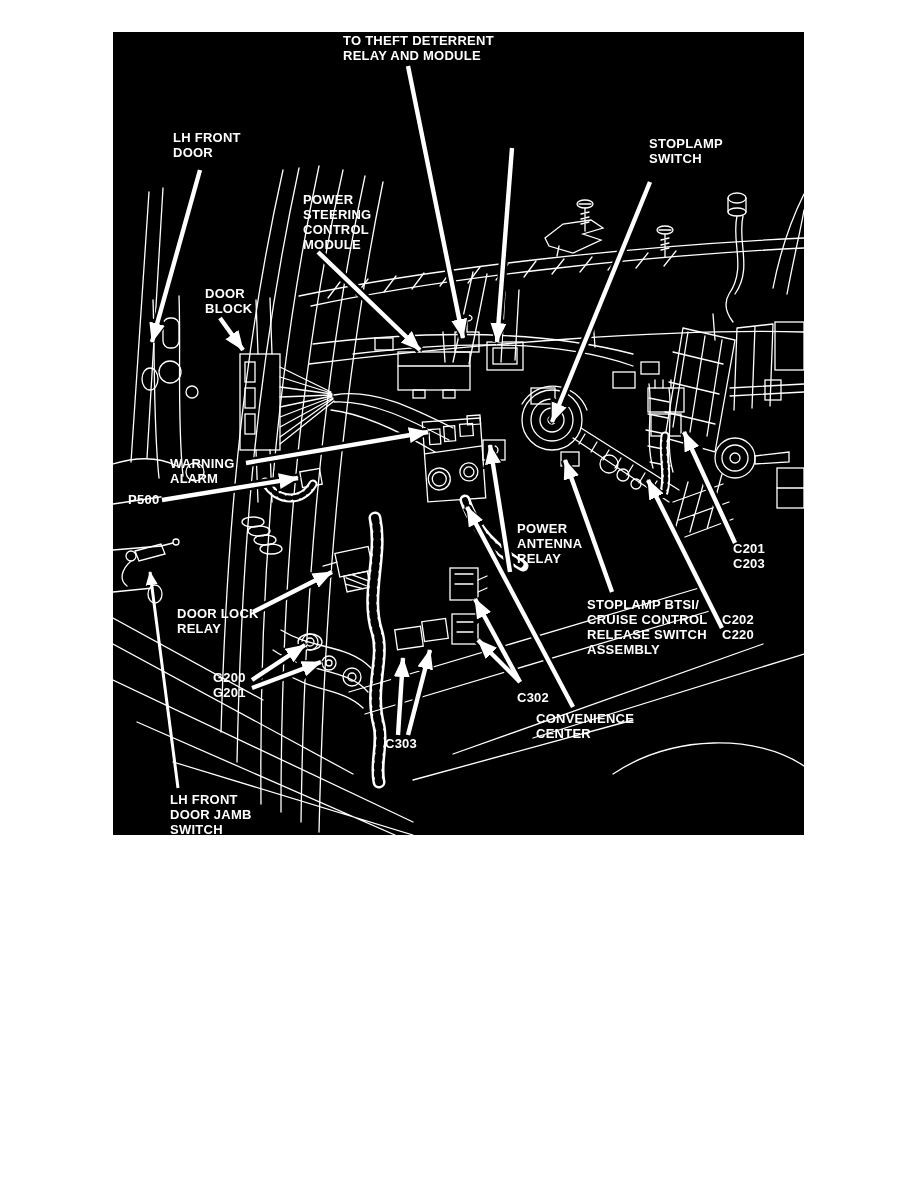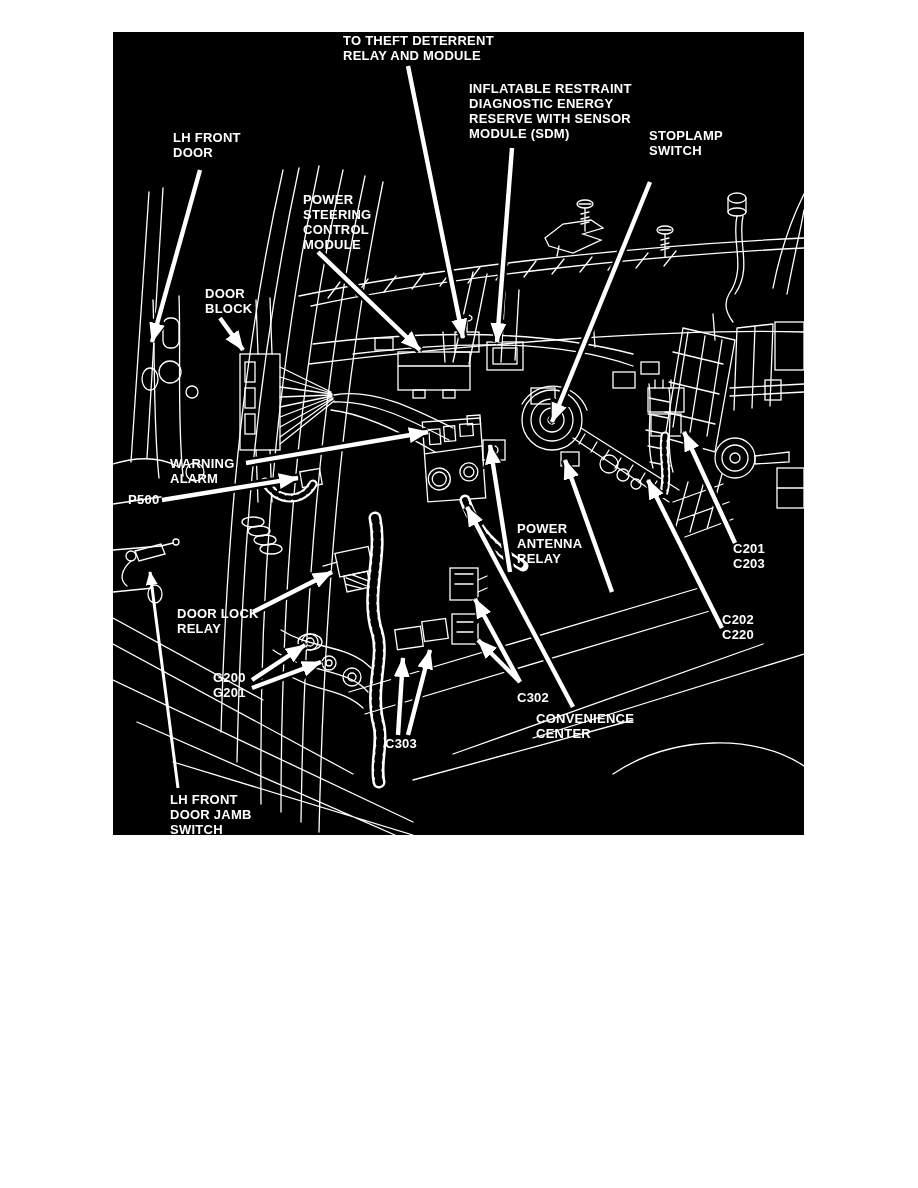--- a/index.html
+++ b/index.html
@@ -287,44 +287,44 @@
           <line x1="609" y1="596" x2="535" y2="448" marker-end="url(#ah)"></line>
           <line x1="622" y1="511" x2="571" y2="400" marker-end="url(#ah)"></line>
         </g>
 
         <line x1="65" y1="756" x2="37" y2="540" stroke="#fff" stroke-width="3" marker-end="url(#ahSm)"></line>
       </g>
     </svg>
 
     <div class="lbl" style="left:230px;top:1px">TO THEFT DETERRENT
 RELAY AND MODULE</div>
-    <div class="lbl" style="left:356px;top:49px">INFLATABLE RESTRAINT
-DIAGNOSTIC ENERGY
-RESERVE WITH SENSOR
-MODULE (SDM)</div>
-    <div class="lbl" style="left:536px;top:96px">STOPLAMP
+    <div class="lbl" style="left:536px;top:104px">STOPLAMP
 SWITCH</div>
     <div class="lbl" style="left:60px;top:98px">LH FRONT
 DOOR</div>
     <div class="lbl" style="left:190px;top:160px">POWER
 STEERING
 CONTROL
 MODULE</div>
     <div class="lbl" style="left:92px;top:254px">DOOR
 BLOCK</div>
     <div class="lbl" style="left:57px;top:424px">WARNING
 ALARM</div>
     <div class="lbl" style="left:15px;top:460px">P500</div>
     <div class="lbl" style="left:404px;top:489px">POWER
 ANTENNA
 RELAY</div>
     <div class="lbl" style="left:620px;top:509px">C201
 C203</div>
     <div class="lbl" style="left:64px;top:574px">DOOR LOCK
 RELAY</div>
+    <div class="lbl" style="left:474px;top:565px">STOPLAMP BTSI/
+CRUISE CONTROL
+RELEASE SWITCH
+ASSEMBLY</div>
     <div class="lbl" style="left:609px;top:580px">C202
 C220</div>
     <div class="lbl" style="left:100px;top:638px">G200
 G201</div>
     <div class="lbl" style="left:404px;top:658px">C302</div>
     <div class="lbl" style="left:423px;top:679px">CONVENIENCE
 CENTER</div>
     <div class="lbl" style="left:272px;top:704px">C303</div>
     <div class="lbl" style="left:57px;top:760px">LH FRONT
 DOOR JAMB

